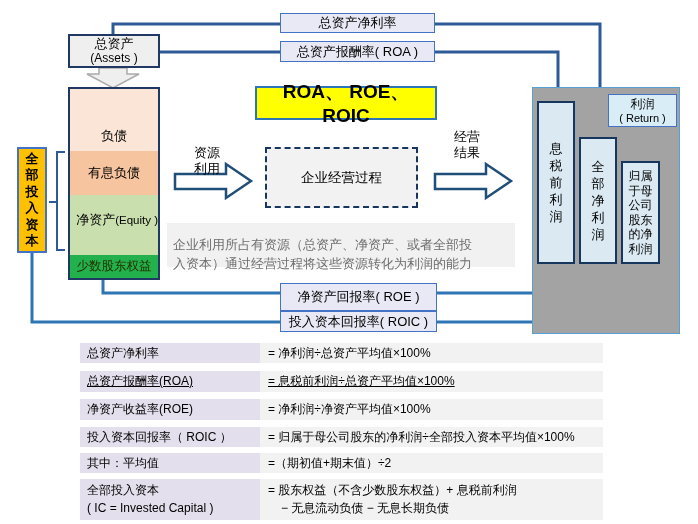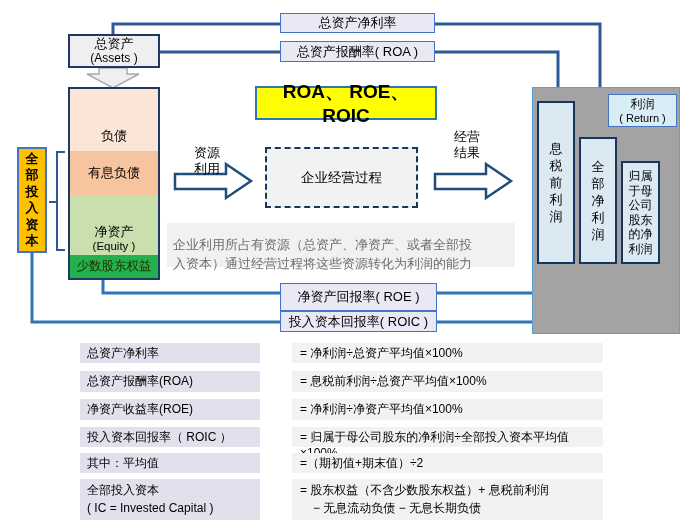--- a/index.html
+++ b/index.html
@@ -7,21 +7,21 @@
           font-family:"Liberation Sans","DejaVu Sans",sans-serif;color:#000;overflow:hidden;}
   .abs{position:absolute;box-sizing:border-box;}
   .cc{display:flex;align-items:center;justify-content:center;text-align:center;}
   .lbl{border:1.5px solid #4472C4;background:#E9E8F5;font-size:13px;}
   .preline{white-space:pre-line;}
   .vtext{word-break:break-all;text-align:center;}
   svg{position:absolute;left:0;top:0;}
   .sec{box-sizing:border-box;display:flex;align-items:center;justify-content:center;text-align:center;}
   .trow{position:absolute;display:flex;box-sizing:border-box;font-size:12px;}
   .tlabel{width:180px;background:#E4DFEC;box-sizing:border-box;padding:2px 4px 0 7px;}
-  .tvalue{flex:1;background:#F2F2F2;box-sizing:border-box;padding:2px 4px 0 8px;margin-left:32px;}
+  .tvalue{flex:1;background:#F2F2F2;box-sizing:border-box;padding:2px 4px 0 8px;}
 </style>
 </head>
 <body>
 
 <div class="canvas">
 
   <svg width="698" height="524" viewBox="0 0 698 524">
 
     <polygon points="99,68 127,68 127,74 139,74 113,88 87,74 99,74" fill="#EFEFEF" stroke="#ABABAB" stroke-width="1.5"></polygon>
 
@@ -48,21 +48,21 @@
   <div class="abs lbl cc" style="left:280px;top:41px;width:155px;height:21px;">总资产报酬率( ROA )</div>
 
   <div class="abs cc" style="left:68px;top:34px;width:92px;height:34px;background:#EFEFEF;border:2px solid #1F3864;flex-direction:column;line-height:15px;">
     <div style="font-size:13px;">总资产</div>
     <div style="font-size:12px;">(Assets )</div>
   </div>
 
   <div class="abs" style="left:68px;top:87px;width:92px;height:193px;border:2.5px solid #1F3864;display:flex;flex-direction:column;">
     <div class="sec" style="height:62px;background:#FBE5D6;align-items:flex-end;padding-bottom:6px;font-size:13px;">负债</div>
     <div class="sec" style="height:44px;background:#F6C49E;font-size:13px;">有息负债</div>
-    <div class="sec" style="height:60px;background:#C9DFAE;flex-direction:column;justify-content:flex-end;line-height:14px;padding-bottom:2px;">
+    <div class="sec" style="height:60px;background:#C9DFAE;flex-direction:row;justify-content:flex-end;line-height:14px;padding-bottom:10px;">
       <div style="font-size:13px;">净资产</div>
       <div style="font-size:11.5px;">(Equity )</div>
     </div>
     <div class="sec" style="flex:1;background:#22B14C;font-size:12.5px;color:#233300;">少数股东权益</div>
   </div>
 
   <div class="abs cc" style="left:17px;top:147px;width:30px;height:106px;background:#FFC000;border:2px solid #4472C4;">
     <div class="vtext" style="width:15px;font-size:13px;font-weight:600;line-height:16.5px;">全部投入资本</div>
   </div>
 
@@ -94,21 +94,21 @@
   </div>
 
   <div class="abs lbl cc" style="left:280px;top:283px;width:157px;height:28px;">净资产回报率( ROE )</div>
   <div class="abs lbl cc" style="left:280px;top:311px;width:157px;height:21px;">投入资本回报率( ROIC )</div>
 
   <div class="abs" style="left:80px;top:343px;width:523px;height:178px;">
     <div class="trow" style="top:0;width:100%;height:20px;">
       <div class="tlabel">总资产净利率</div>
       <div class="tvalue">= 净利润÷总资产平均值×100%</div>
     </div>
-    <div class="trow" style="top:28px;width:100%;height:21px;">
+    <div class="trow" style="top:28px;width:100%;height:21px;text-decoration:underline;">
       <div class="tlabel">总资产报酬率(ROA)</div>
       <div class="tvalue">= 息税前利润÷总资产平均值×100%</div>
     </div>
     <div class="trow" style="top:56px;width:100%;height:21px;">
       <div class="tlabel">净资产收益率(ROE)</div>
       <div class="tvalue">= 净利润÷净资产平均值×100%</div>
     </div>
     <div class="trow" style="top:84px;width:100%;height:20px;">
       <div class="tlabel">投入资本回报率（ ROIC ）</div>
       <div class="tvalue">= 归属于母公司股东的净利润÷全部投入资本平均值×100%</div>

